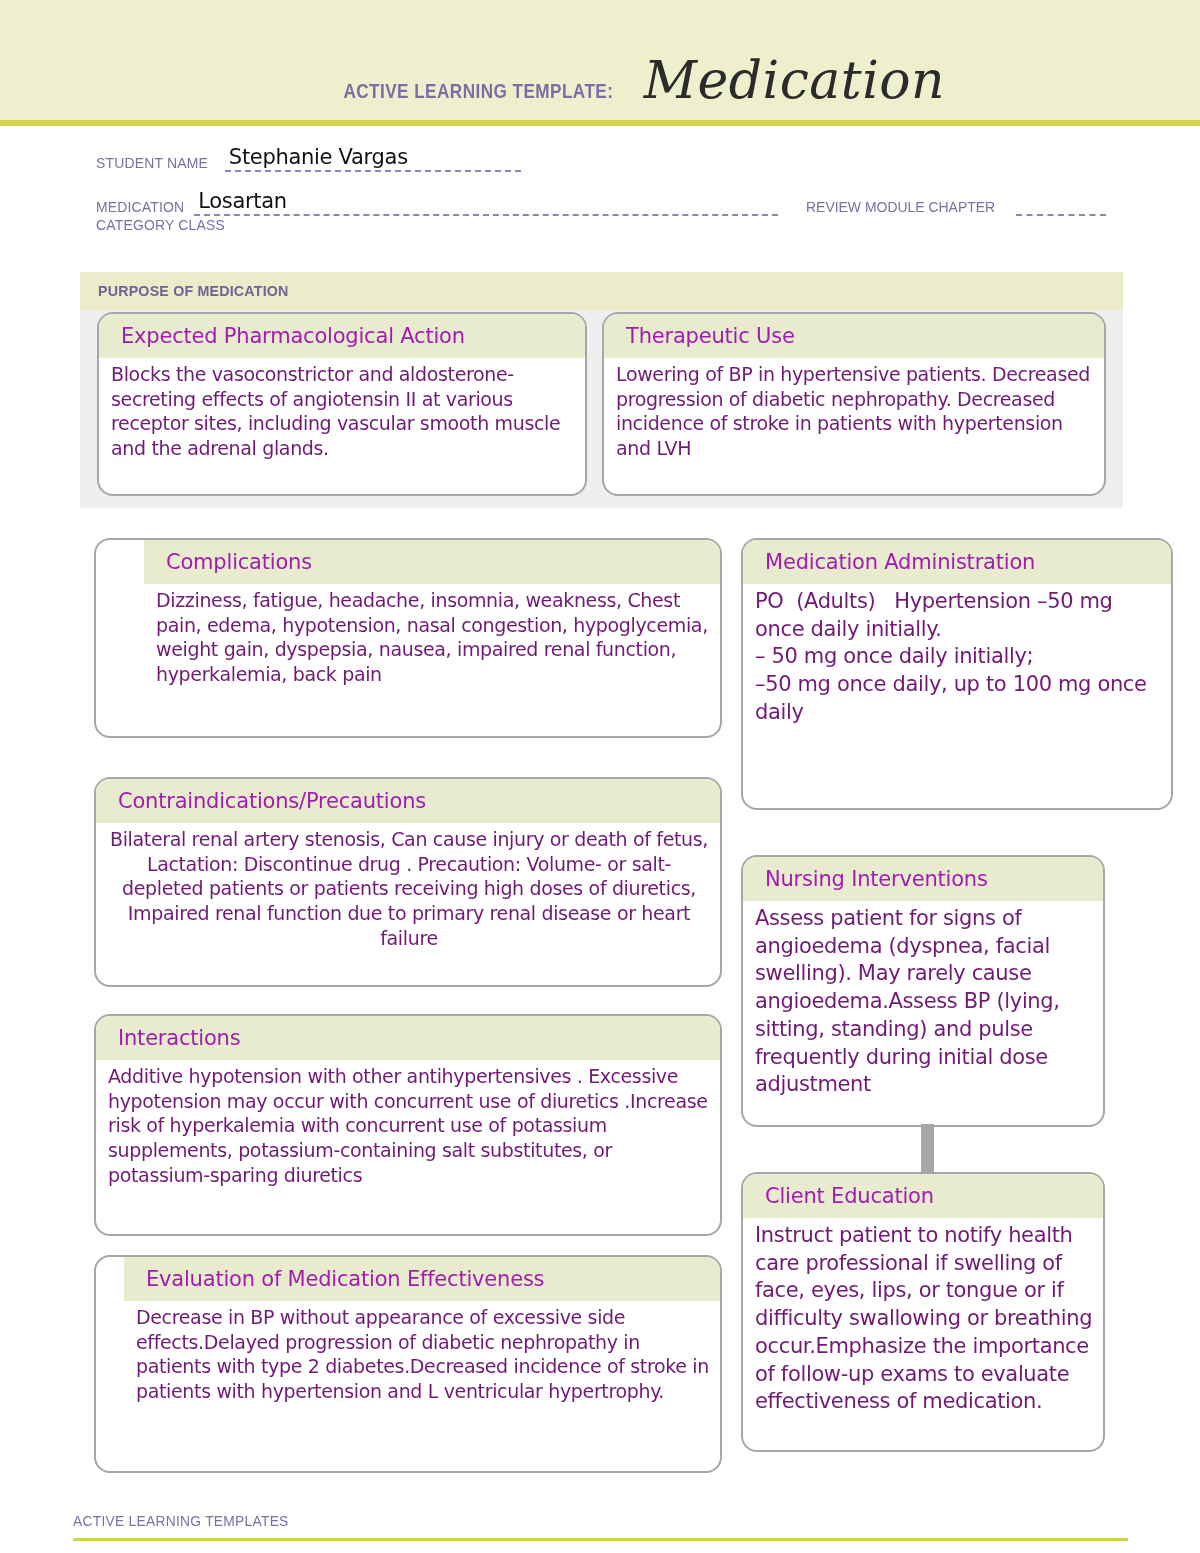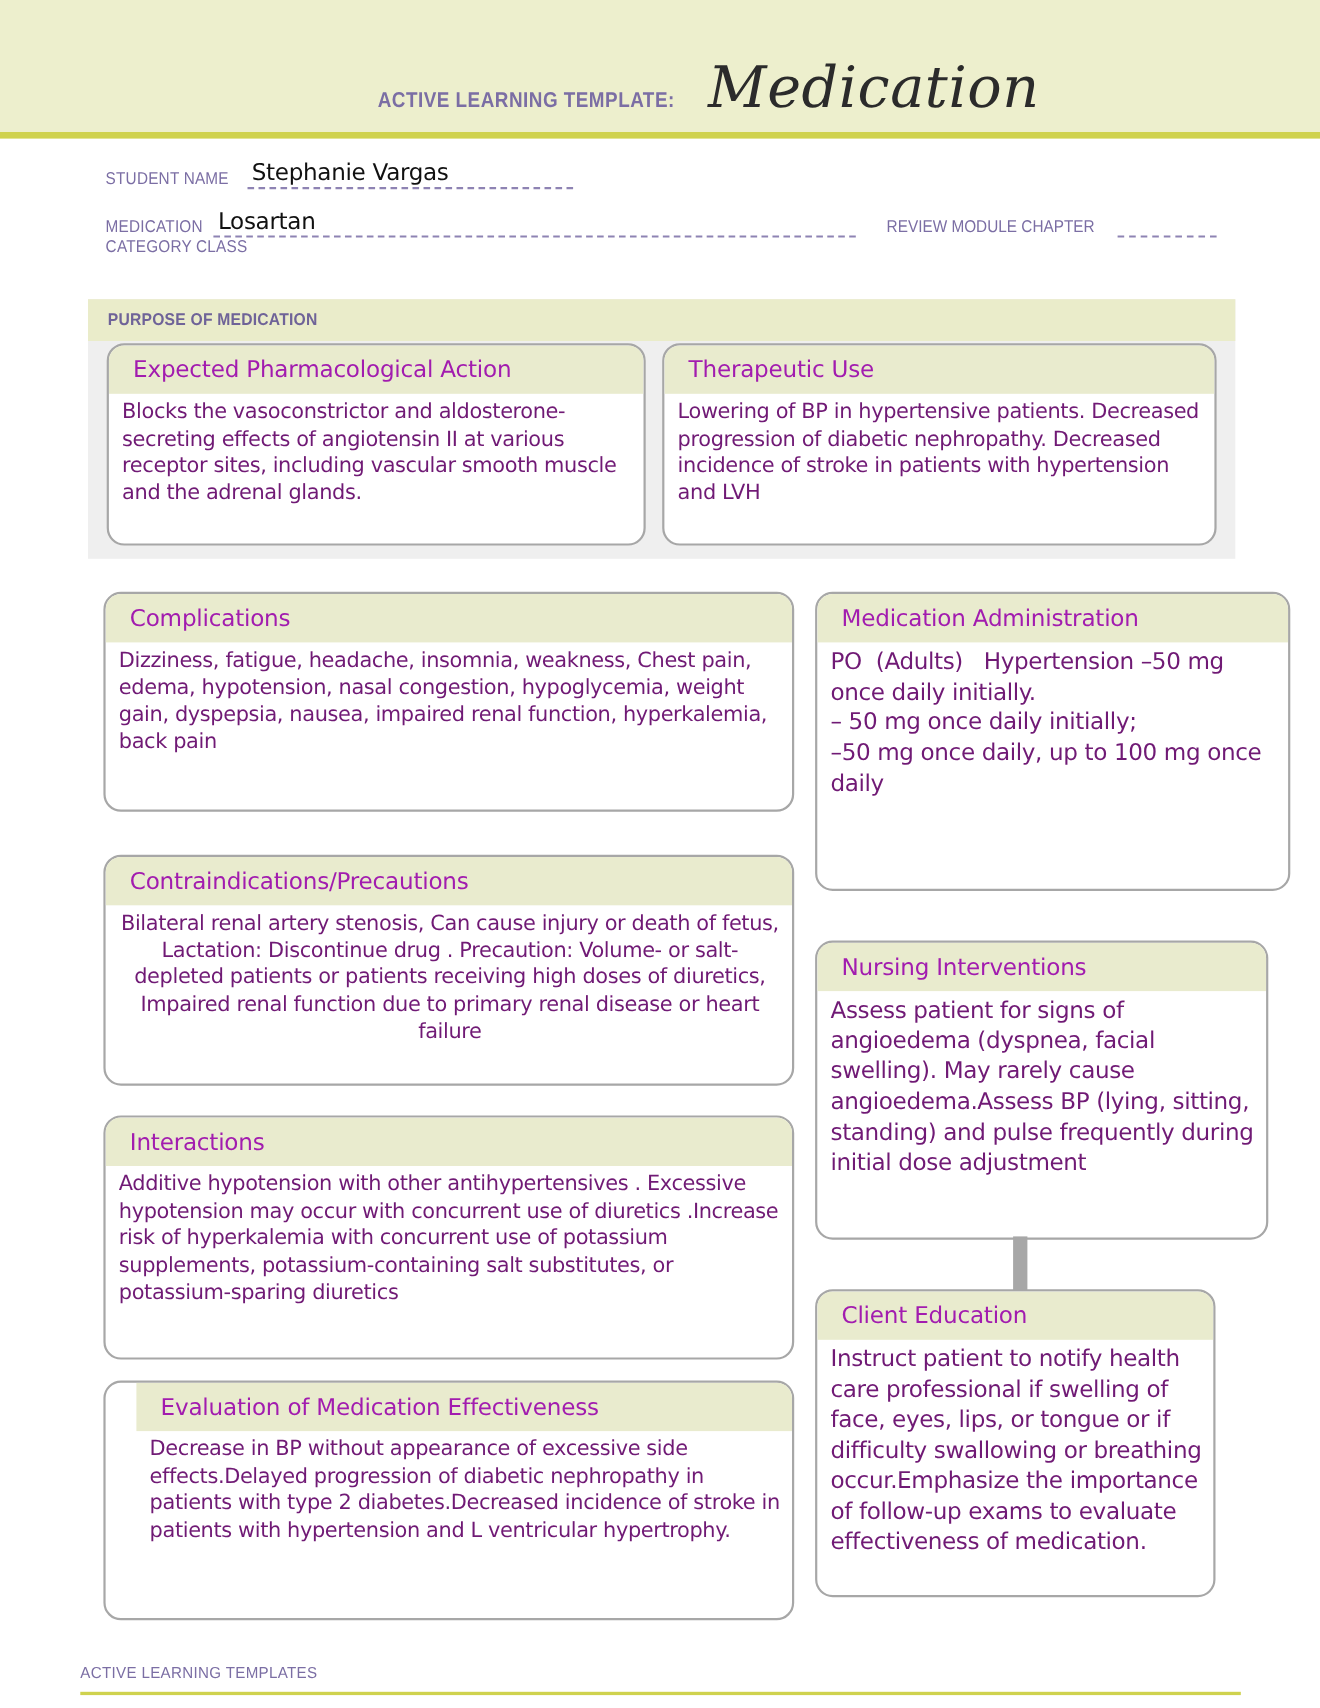--- a/index.html
+++ b/index.html
@@ -179,25 +179,25 @@
   }
   .card-body.sm {
     font-size: 21px;
     line-height: 1.32;
   }
 
   
   #card-epa  { left: 97px;  top: 312px; width: 490px;  height: 184px; }
   #card-tu   { left: 602px; top: 312px; width: 504px;  height: 184px; }
 
-  #card-comp { left: 94px;  top: 538px; width: 628px;  height: 200px; }
+  #card-comp { left: 94px;  top: 538px; width: 628px;  height: 200px; padding-left: 48px; }
   #card-medadmin { left: 741px; top: 538px; width: 432px; height: 272px; }
 
   #card-contra { left: 94px; top: 777px; width: 628px;  height: 210px; text-align: center; }
-  #card-nursing { left: 741px; top: 855px; width: 412px; height: 272px; }
+  #card-nursing { left: 741px; top: 855px; width: 364px; height: 272px; }
 
   #card-inter { left: 94px;  top: 1014px; width: 628px; height: 222px; }
   #card-clienteducation { left: 741px; top: 1172px; width: 364px; height: 280px; }
 
   #card-eval  { left: 94px;  top: 1255px; width: 628px; height: 218px; padding-left: 28px; }
 
   
   .connector {
     position: absolute;
     left: 921px;

